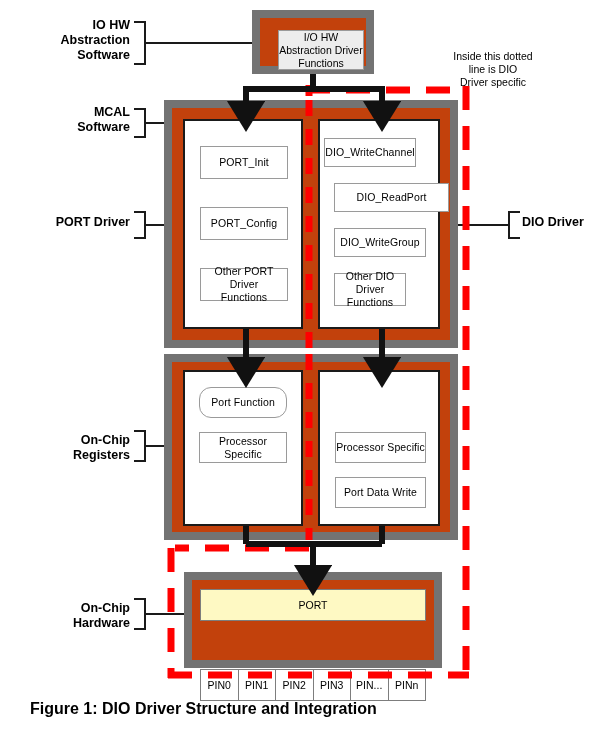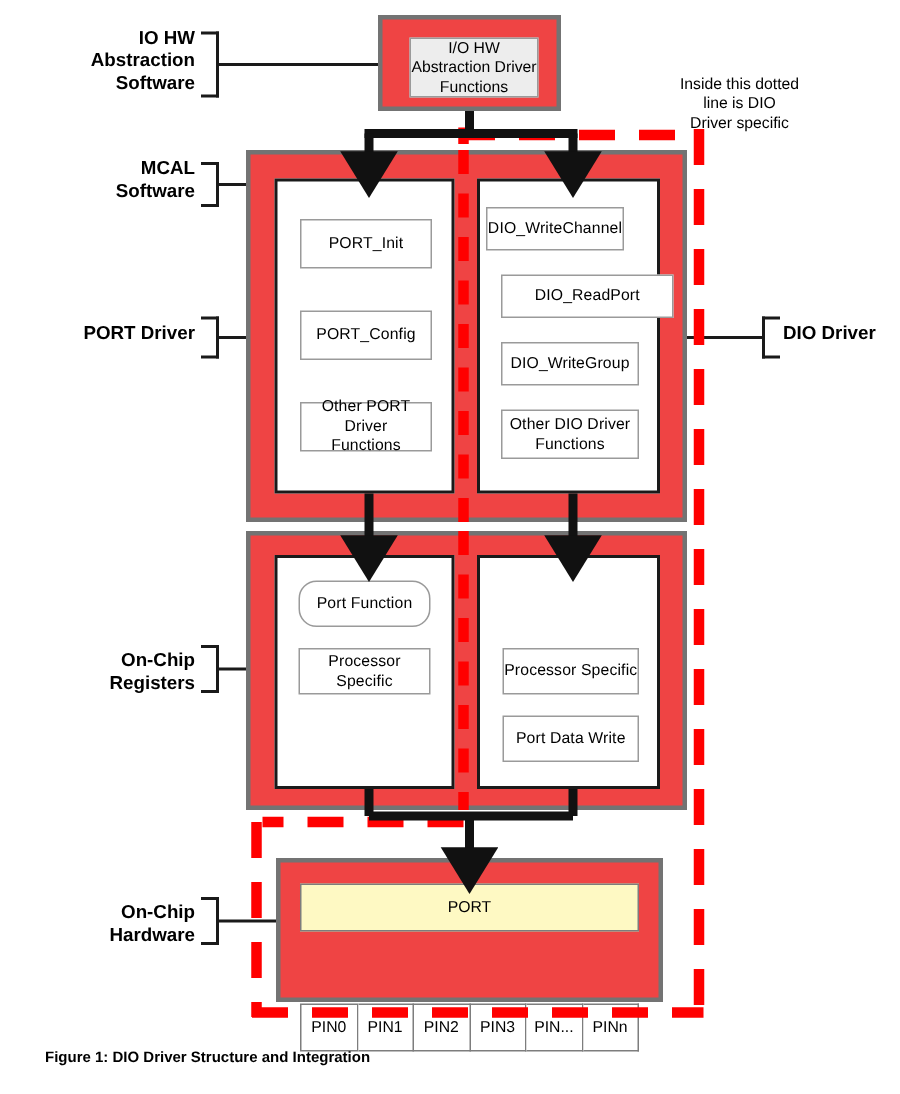--- a/index.html
+++ b/index.html
@@ -18,22 +18,22 @@
   #canvas {
     position: absolute;
     left: 0; top: 0;
     width: 600px;
     height: 729px;
   }
 
   
   .grey-box {
     position: absolute;
-    background: #ef4444;
-    border: 3px solid #737373;
+    background: #c2410c;
+    border: 8px solid #737373;
     box-sizing: border-box;
     padding-left: 12px;
   }
   
   .white-panel {
     position: absolute;
     background: #ffffff;
     border: 2px solid #1a1a1a;
     box-sizing: border-box;
   }
@@ -104,21 +104,21 @@
     font-size: 10.5px;
     line-height: 13px;
     text-align: center;
     white-space: pre-line;
   }
 
   
   .caption {
     position: absolute;
     font-weight: bold;
-    font-size: 10px;
+    font-size: 16px;
   }
 
   
   .port-bar {
     position: absolute;
     background: #fef9c3;
     border: 1px solid #7d7d7d;
     box-sizing: border-box;
     display: flex;
     align-items: center;
@@ -199,21 +199,21 @@
   <div class="white-panel" style="left:183px; top:119px; width:120px; height:210px;"></div>
   <div class="fn-box" style="left:200px; top:146px; width:88px; height:33px;">PORT_Init</div>
   <div class="fn-box" style="left:200px; top:207px; width:88px; height:33px;">PORT_Config</div>
   <div class="fn-box two-line" style="left:200px; top:268px; width:88px; height:33px; white-space:pre-line;">Other PORT Driver
 Functions</div>
 
   <div class="white-panel" style="left:318px; top:119px; width:122px; height:210px;"></div>
   <div class="fn-box" style="left:324px; top:138px; width:92px; height:29px;">DIO_WriteChannel</div>
   <div class="fn-box" style="left:334px; top:183px; width:115px; height:29px;">DIO_ReadPort</div>
   <div class="fn-box" style="left:334px; top:228px; width:92px; height:29px;">DIO_WriteGroup</div>
-  <div class="fn-box two-line" style="left:334px; top:273px; width:92px; height:33px; white-space:pre-line;text-align:center;">Other  DIO Driver
+  <div class="fn-box two-line" style="left:334px; top:273px; width:72px; height:33px; white-space:pre-line;text-align:center;">Other  DIO Driver
 Functions</div>
 
   <div class="grey-box" style="left:164px; top:354px; width:294px; height:186px;"></div>
 
   <div class="white-panel" style="left:183px; top:370px; width:120px; height:156px;"></div>
   <div class="fn-box" style="left:199px; top:387px; width:88px; height:31px;border-radius:12px;">Port Function</div>
   <div class="fn-box" style="left:199px; top:432px; width:88px; height:31px;">Processor Specific</div>
 
   <div class="white-panel" style="left:318px; top:370px; width:122px; height:156px;"></div>
   <div class="fn-box" style="left:335px; top:432px; width:91px; height:31px;">Processor Specific</div>

